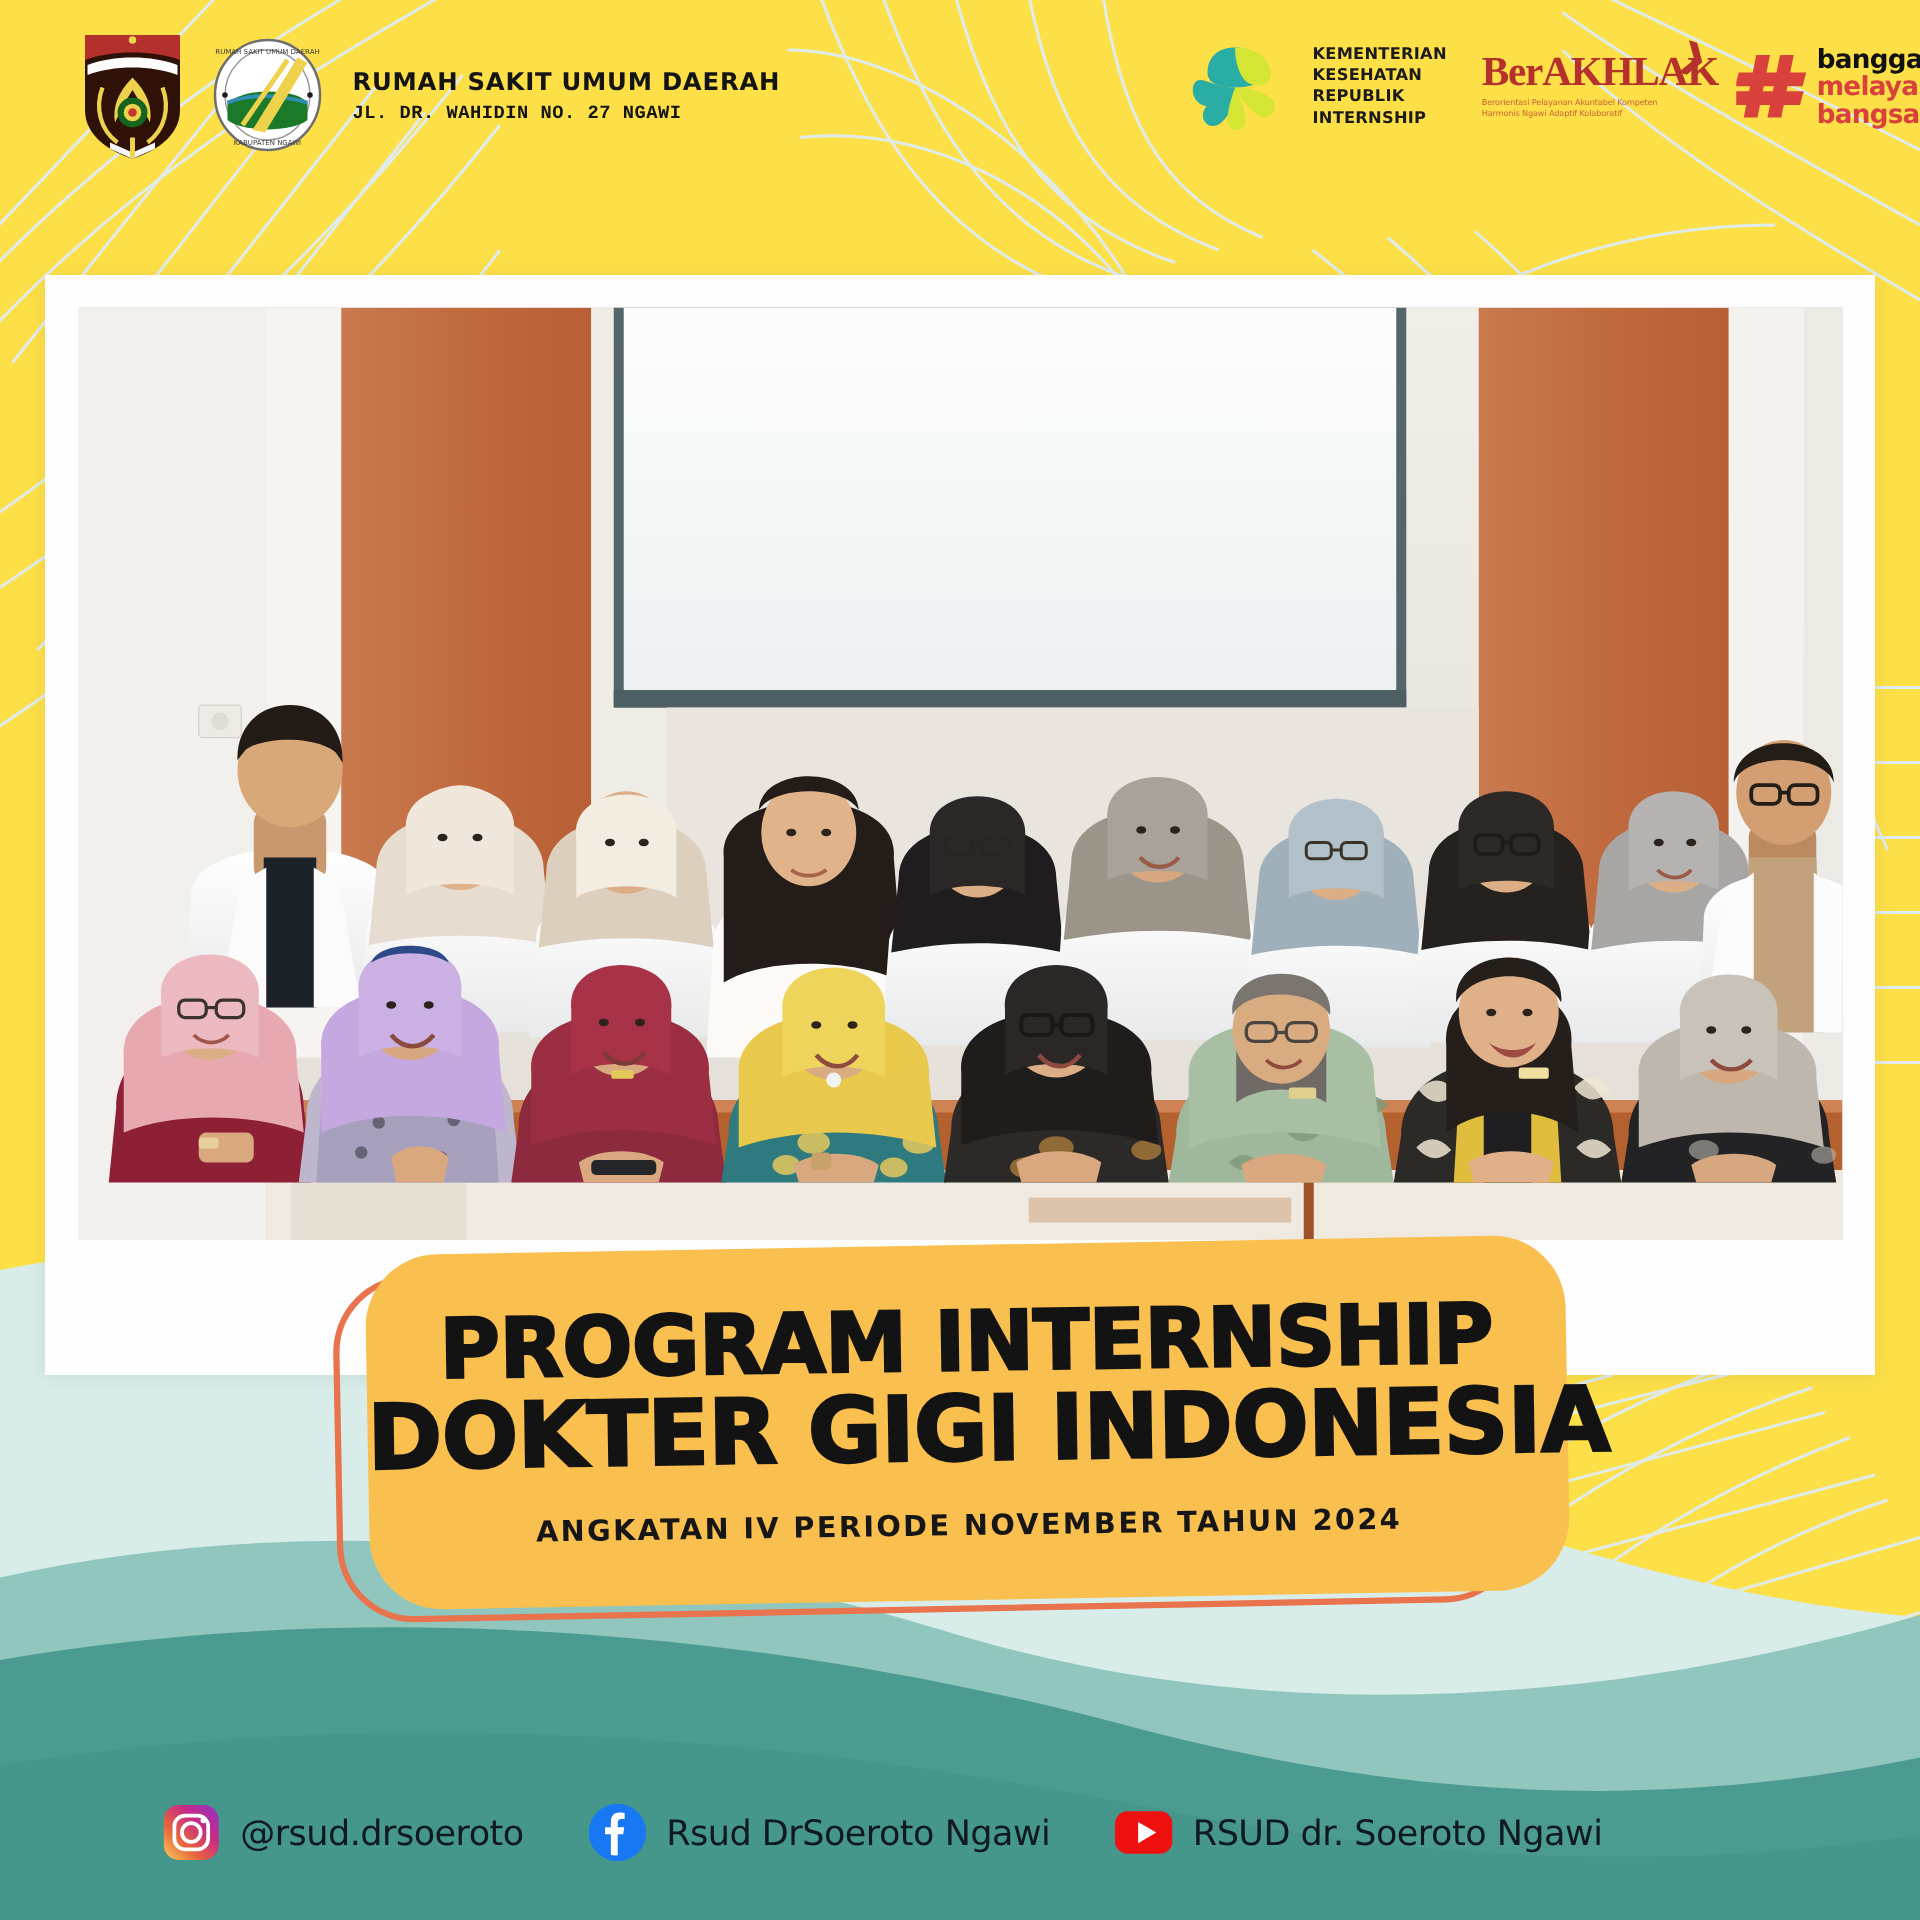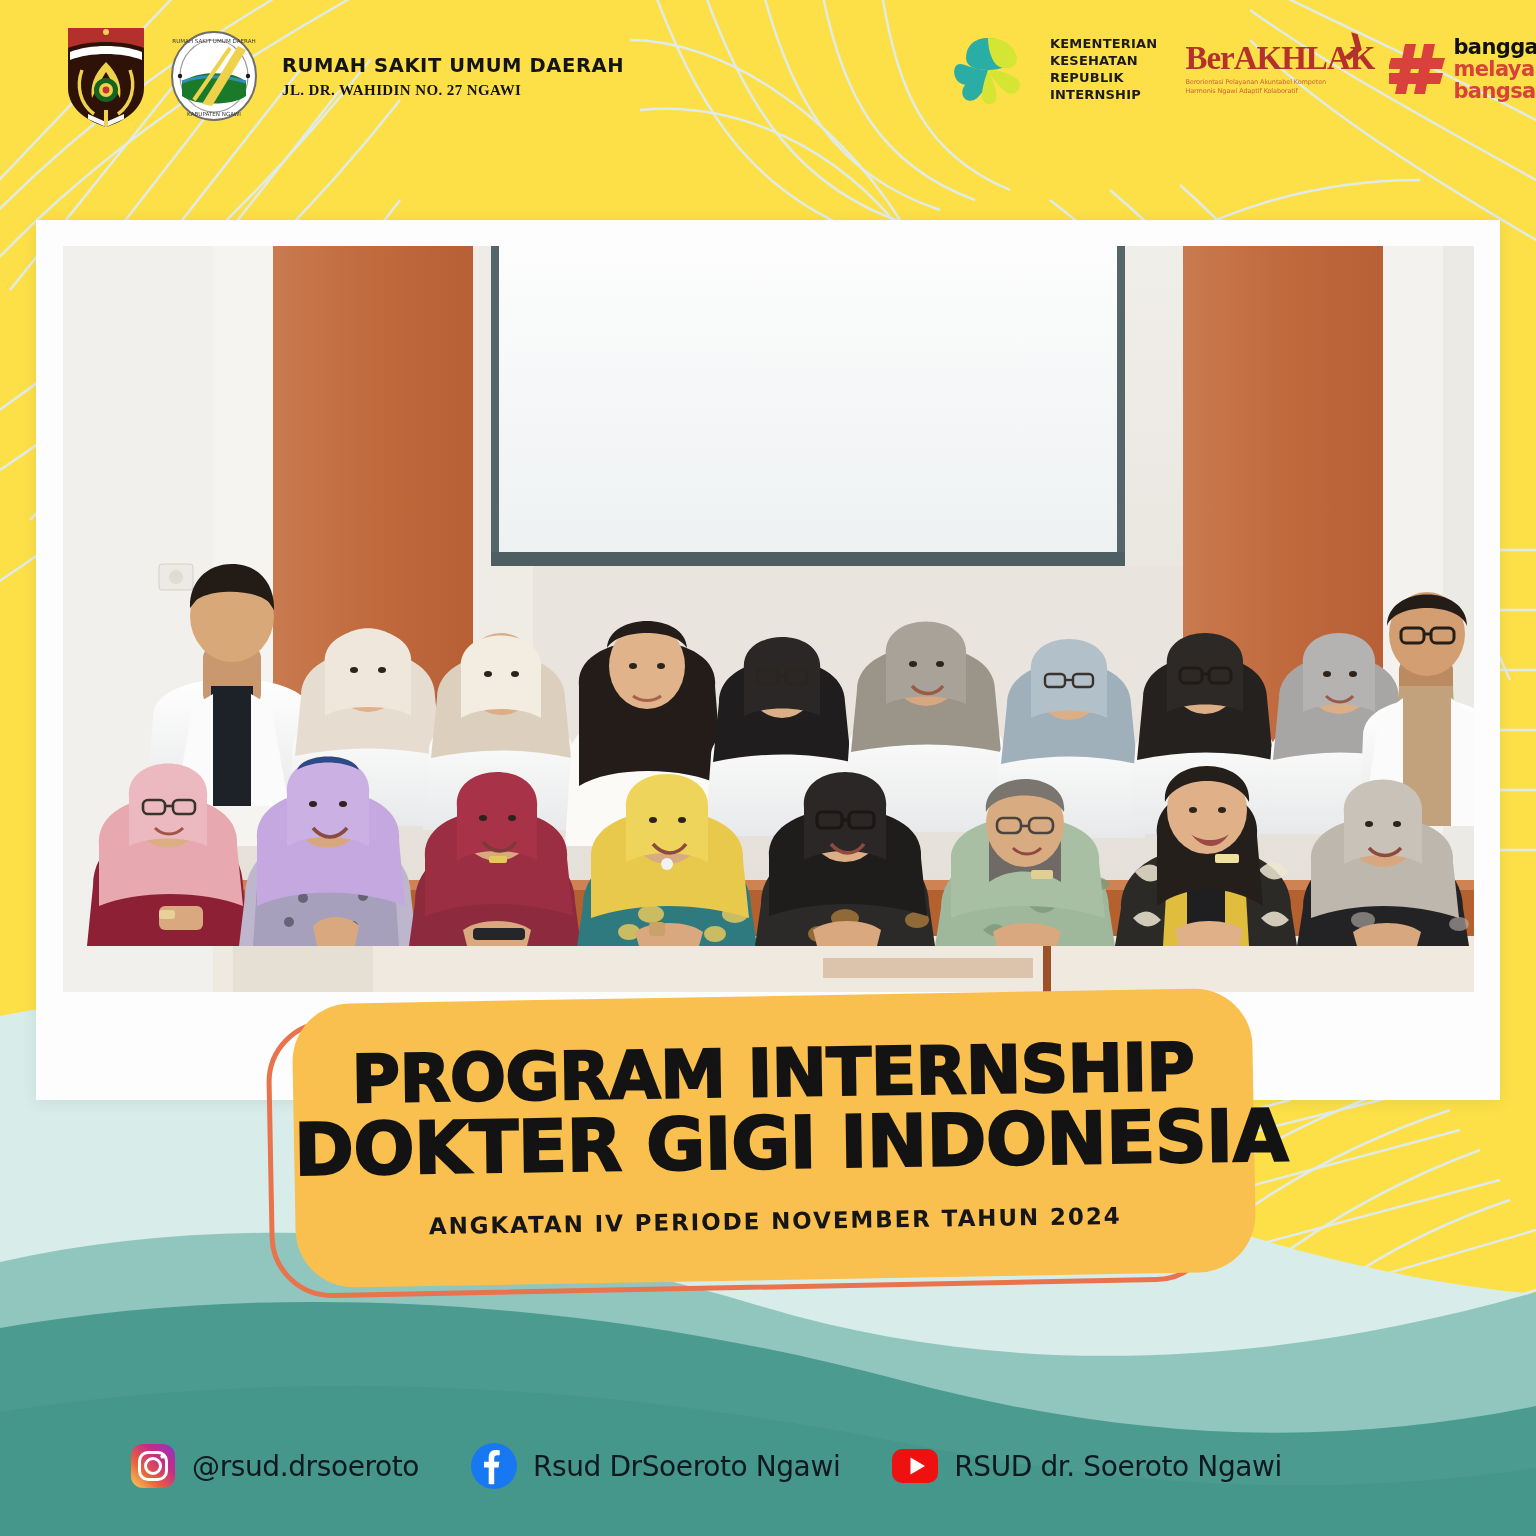--- a/index.html
+++ b/index.html
@@ -37,21 +37,21 @@
   .crest { width:92px; height:108px; flex:0 0 auto; }
   .rs-logo { width:92px; height:92px; flex:0 0 auto; }
   .hdr-text { margin-left:6px; }
   .hdr-l1, .hdr-l2 {
     font-family:"DejaVu Sans", sans-serif;
     font-weight:bold; font-size:19.5px; letter-spacing:0.6px;
     color:#141414; line-height:1.32; white-space:nowrap;
   }
   .hdr-l2 { padding-left:10px; }
   .hdr-l3 {
-    font-family:Liberation Serif, serif;
+    font-family:Liberation Mono, monospace;
     font-weight:bold; font-size:15px; letter-spacing:0.4px;
     color:#141414; margin-top:4px; white-space:nowrap;
   }
 
   .hdr-right {
     position:absolute; left:952px; top:30px;
     display:flex; align-items:center; gap:28px;
   }
   .kemkes { display:flex; align-items:center; gap:26px; }
   .kemkes-mark { width:72px; height:78px; flex:0 0 auto; }

